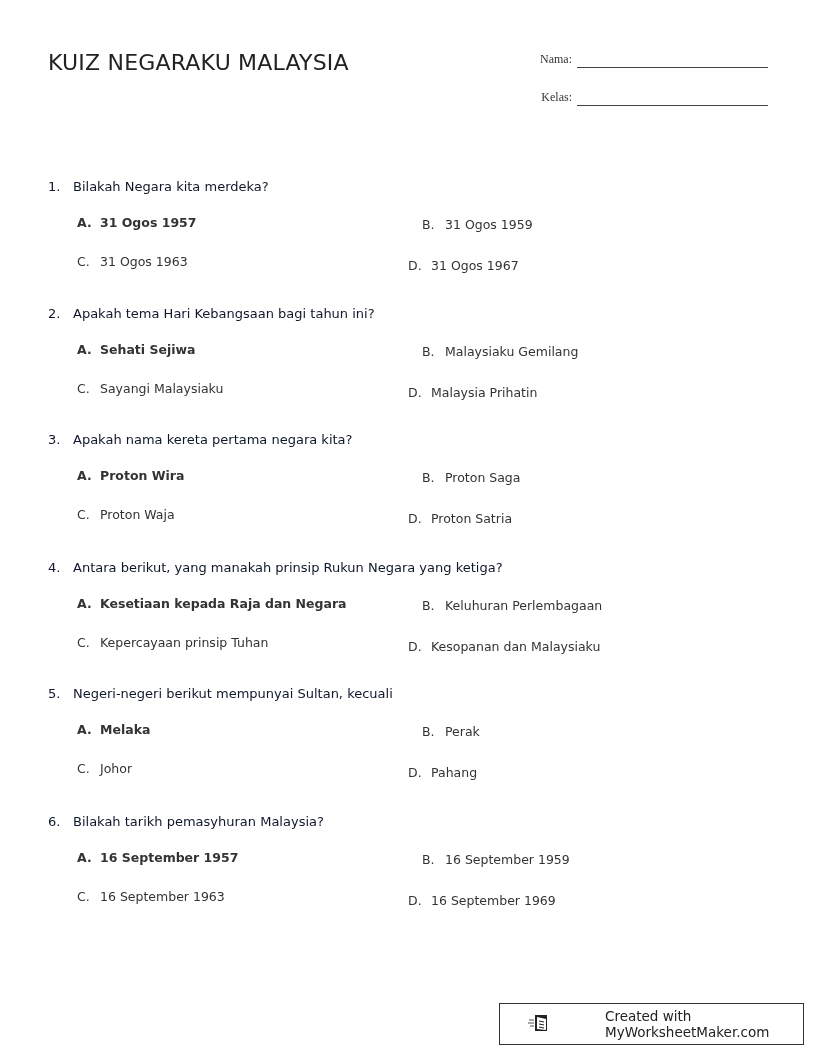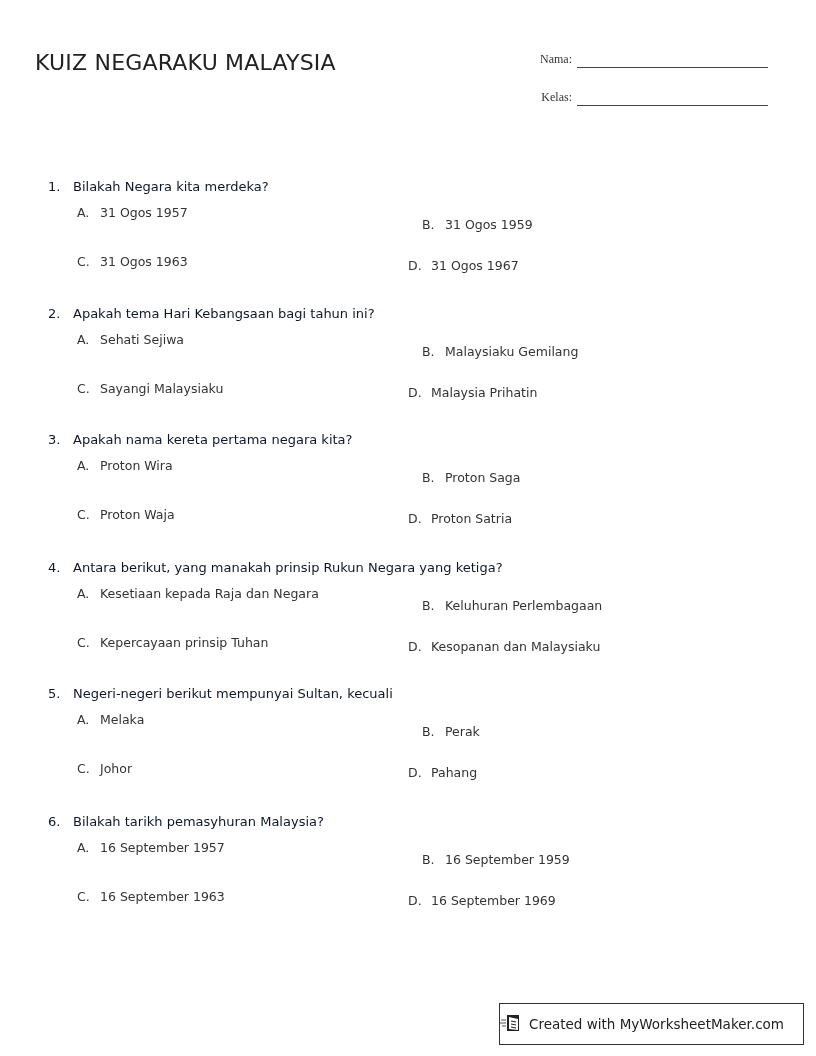--- a/index.html
+++ b/index.html
@@ -1,51 +1,51 @@
 <!DOCTYPE html>
 <html><head>
   <meta charset="utf-8">
   <style>
     html, body { margin: 0; padding: 0; background: #ffffff; }
     body {
       width: 816px; height: 1056px; position: relative; overflow: hidden;
       font-family: "DejaVu Sans", sans-serif; color: #333333;
     }
     .title {
-      position: absolute; left: 35px; top: 50px;
+      position: absolute; left: 48px; top: 50px;
       font-family: "DejaVu Sans", sans-serif; font-size: 22px; font-weight: normal;
       color: #222222; letter-spacing: 0.2px;
     }
     .field { position: absolute; left: 520px; width: 248px; height: 20px; }
     .field .label {
       position: absolute; right: 196px; top: 0;
       font-family: "Liberation Serif", serif; font-size: 12px; color: #333;
     }
     .field .line {
       position: absolute; left: 57px; top: 15px; width: 191px; height: 0;
       border-bottom: 1px solid #444;
     }
     .field-name { top: 52px; }
     .field-class { top: 90px; }
 
     .question { position: absolute; left: 48px; width: 720px; }
     .q-text { position: absolute; left: 0; top: 0; font-size: 13px; color: #0f172a; white-space: nowrap; }
     .q-num { display: inline-block; width: 25px; }
     .opt { position: absolute; font-size: 12.5px; color: #333; white-space: nowrap; }
     .opt .letter { display: inline-block; width: 23px; }
-    .opt-a { left: 29px; top: 26px; }
+    .opt-a { left: 29px; top: 36px; font-weight: bold; }
     .opt-b { left: 374px; top: 38px; }
     .opt-c { left: 29px; top: 75px; }
     .opt-d { left: 360px; top: 79px; }
 
     .footer-badge {
       position: absolute; left: 499px; top: 1003px; width: 305px; height: 42px;
       border: 1px solid #333; box-sizing: border-box;
-      display: flex; align-items: center; padding-left: 0;
-      font-family: "DejaVu Sans", sans-serif; font-size: 13.5px; color: #222;
+      display: flex; align-items: center; padding-left: 28px;
+      font-family: "DejaVu Sans", sans-serif; font-size: 13.5px; color: #222; gap: 48px;
     }
     .footer-badge svg { margin-right: 7px; }
   </style>
 </head>
 <body>
 
 <div class="title">KUIZ NEGARAKU MALAYSIA</div>
 
 <div class="field field-name">
   <span class="label">Nama:</span>

